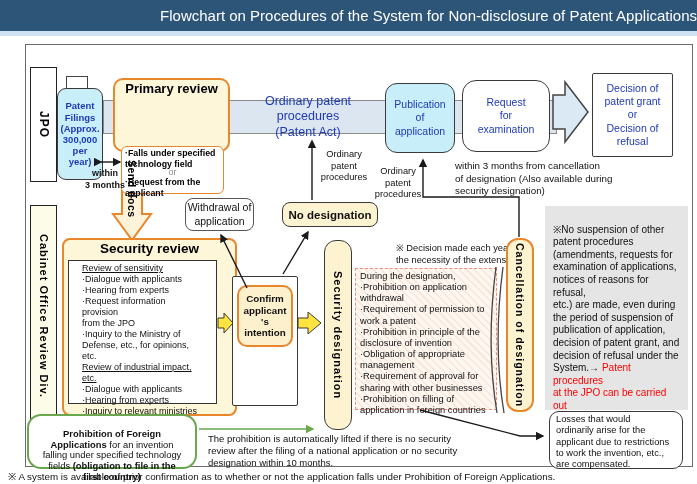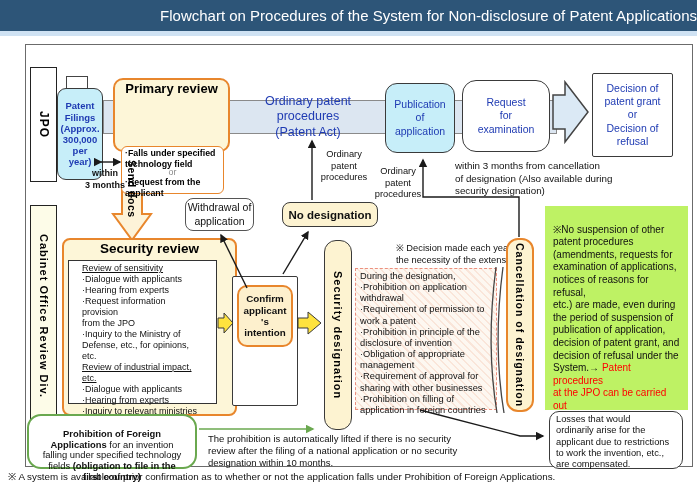--- a/index.html
+++ b/index.html
@@ -149,21 +149,21 @@
 management
 ·Requirement of approval for
 sharing with other businesses
 ·Prohibition on filling of
 application in foreign countries</div>
 
   <div class="abs ctr" style="left:506px;top:238px;width:28px;height:174px;background:#fdf3d1;border:2.5px solid #e8862c;border-radius:12px;">
       <span class="vtext" style="font-size:10.5px;font-weight:bold;">Cancellation of designation</span>
     </div>
 
-  <div class="abs pre" style="left:545px;top:206px;width:143px;height:204px;background:#bef264;padding:5px 8px;font-size:10px;line-height:1.26;color:#111;">
+  <div class="abs pre" style="left:545px;top:206px;width:143px;height:204px;background:#e5e5e5;padding:5px 8px;font-size:10px;line-height:1.26;color:#111;">
     <span>※No suspension of other
 patent procedures
 (amendments, requests for
 examination of applications,
 notices of reasons for refusal,
 etc.) are made, even during
 the period of suspension of
 publication of application,
 decision of patent grant, and
 decision of refusal under the

